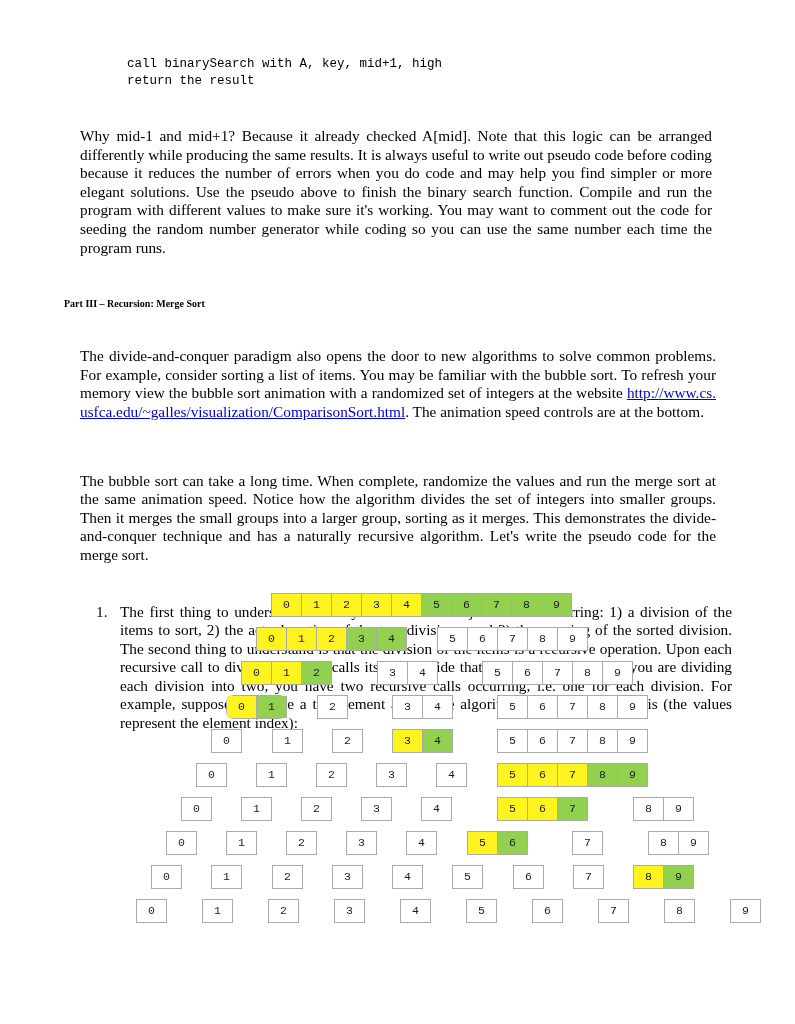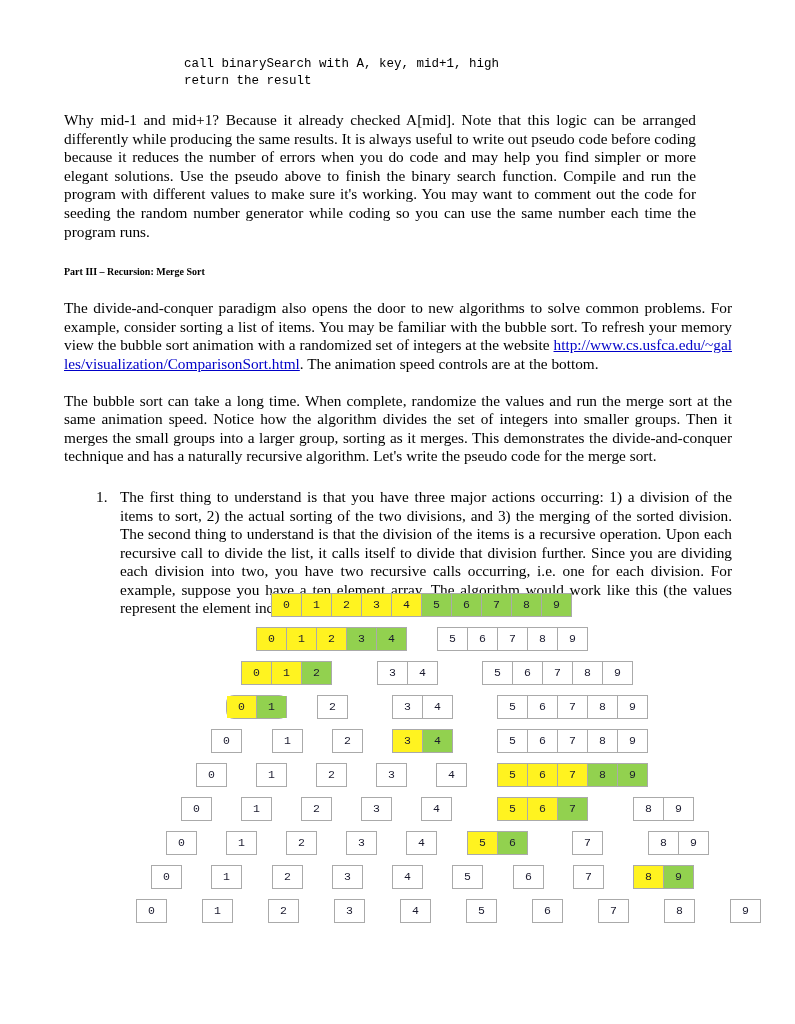--- a/index.html
+++ b/index.html
@@ -28,29 +28,29 @@
     top: 56px;
     width: 668px;
   }
 
   
   .codeblock {
     font-family: "Liberation Mono", "DejaVu Sans Mono", monospace;
     font-size: 12.5px;
     line-height: 16.5px;
     white-space: pre;
-    margin: 0 0 0 120px;
+    margin: 0 0 0 63px;
     color: #000;
   }
 
   
   p.body {
     font-size: 15.3px;
     line-height: 18.6px;
-    margin: 0;
+    margin: 16px;
     text-align: justify;
     color: #000;
   }
   .gap-large { height: 22px; }
   .gap-med   { height: 18px; }
 
   .indent-para {
     margin-left: 36px;
     width: 632px;
   }

